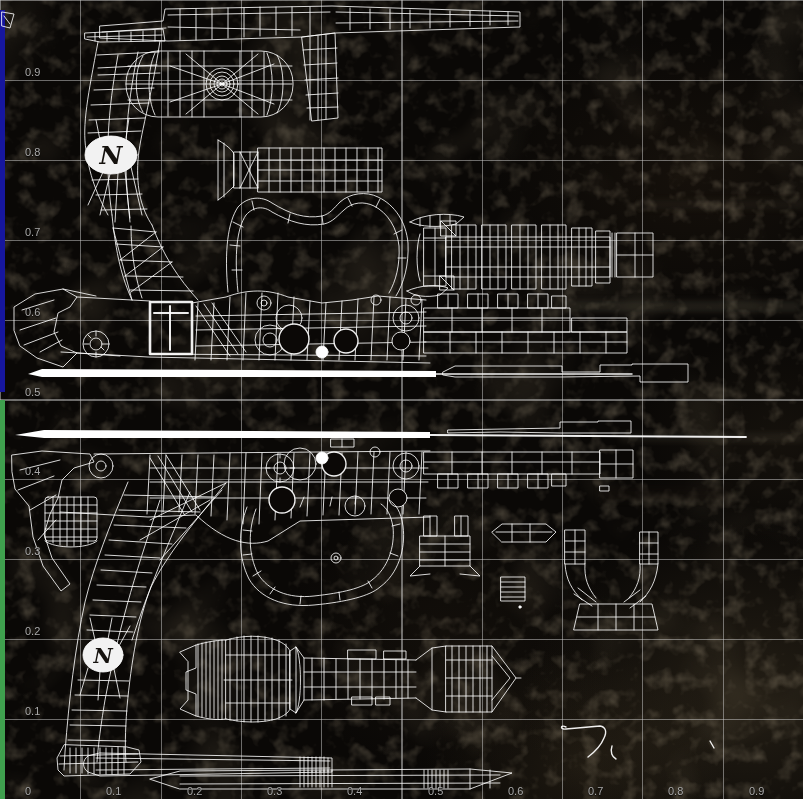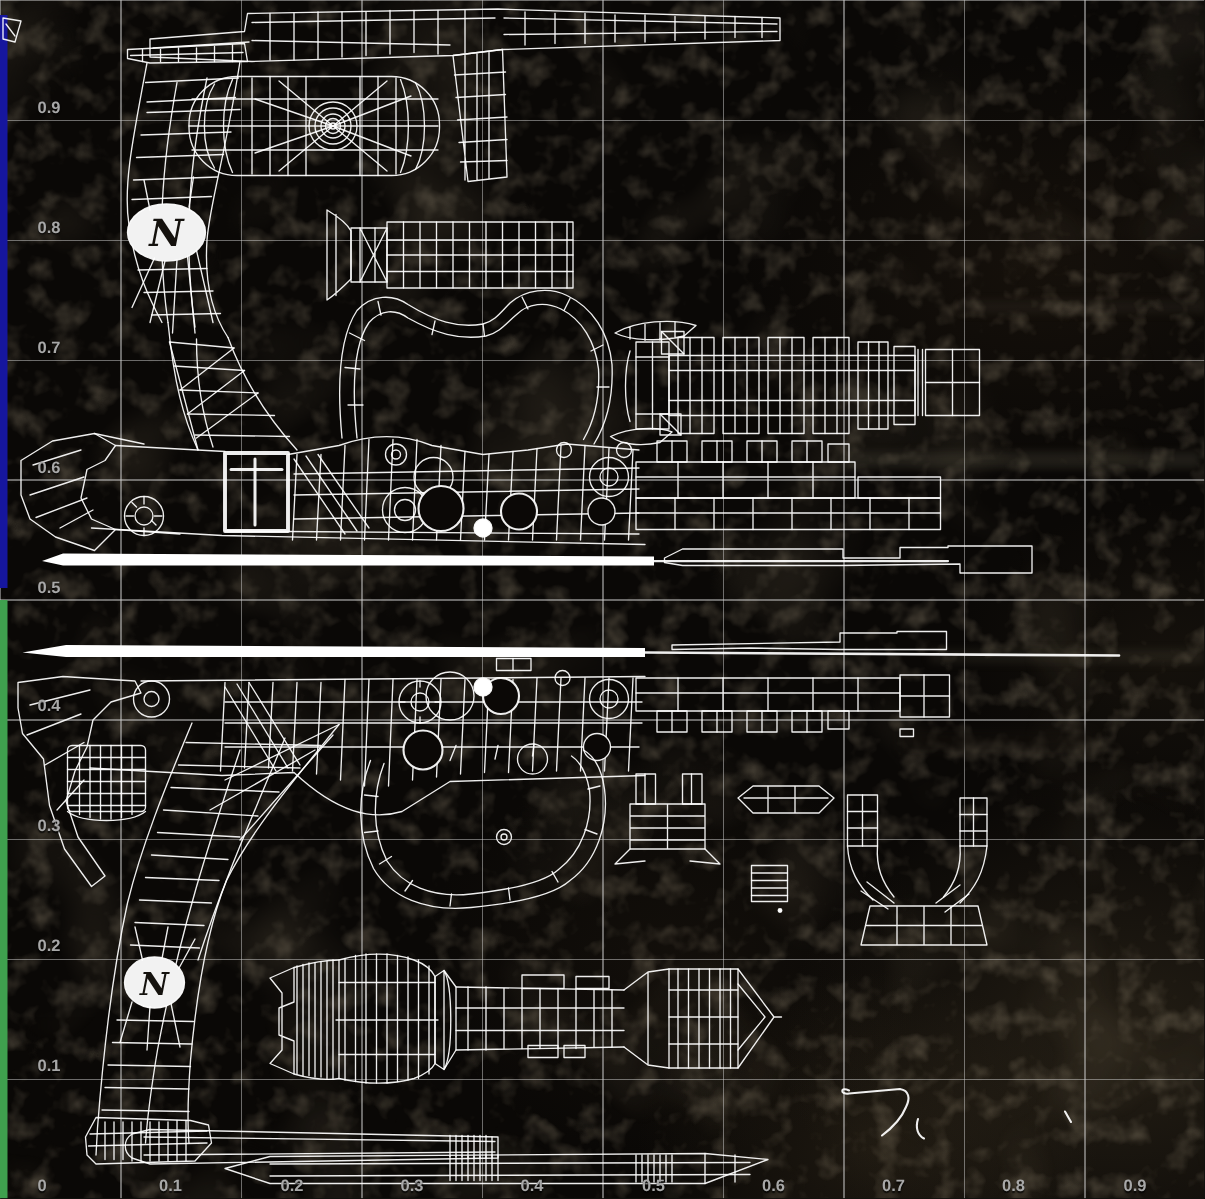--- a/index.html
+++ b/index.html
@@ -19,21 +19,21 @@
       repeating-linear-gradient(to right, rgba(205,205,205,.5) 0 1px, transparent 1px 80.3px),
       repeating-linear-gradient(to bottom, rgba(205,205,205,.5) 0 1px, transparent 1px 79.9px);}
   .strip-blue{position:absolute;left:0;top:10px;width:5px;height:382px;background:#16169e;}
   .strip-green{position:absolute;left:0;top:400px;width:5px;height:399px;background:#3fa04e;}
   .streak{position:absolute;filter:blur(3px);}
   .s1{left:560px;top:301px;width:240px;height:11px;background:rgba(150,140,120,.16);}
   .s2{left:640px;top:200px;width:163px;height:9px;background:rgba(130,118,98,.10);}
   .s3{left:600px;top:486px;width:130px;height:14px;background:rgba(20,16,10,.45);}
   .s4{left:620px;top:433px;width:183px;height:9px;background:rgba(140,128,108,.12);}
   .wires{position:absolute;inset:0;}
-  .tick{position:absolute;font-size:11px;font-weight:bold;color:#a8a8a8;
+  .tick{position:absolute;font-size:11px;font-weight:normal;color:#a8a8a8;
     line-height:13px;text-shadow:0 1px 1px rgba(0,0,0,.85);white-space:nowrap;padding-left:24px;}
 </style>
 </head>
 <body>
 
 <div class="viewport">
   <div class="texture"></div>
 
   <svg class="noise" width="803" height="799">
     <filter id="dirt" x="0" y="0" width="100%" height="100%">

